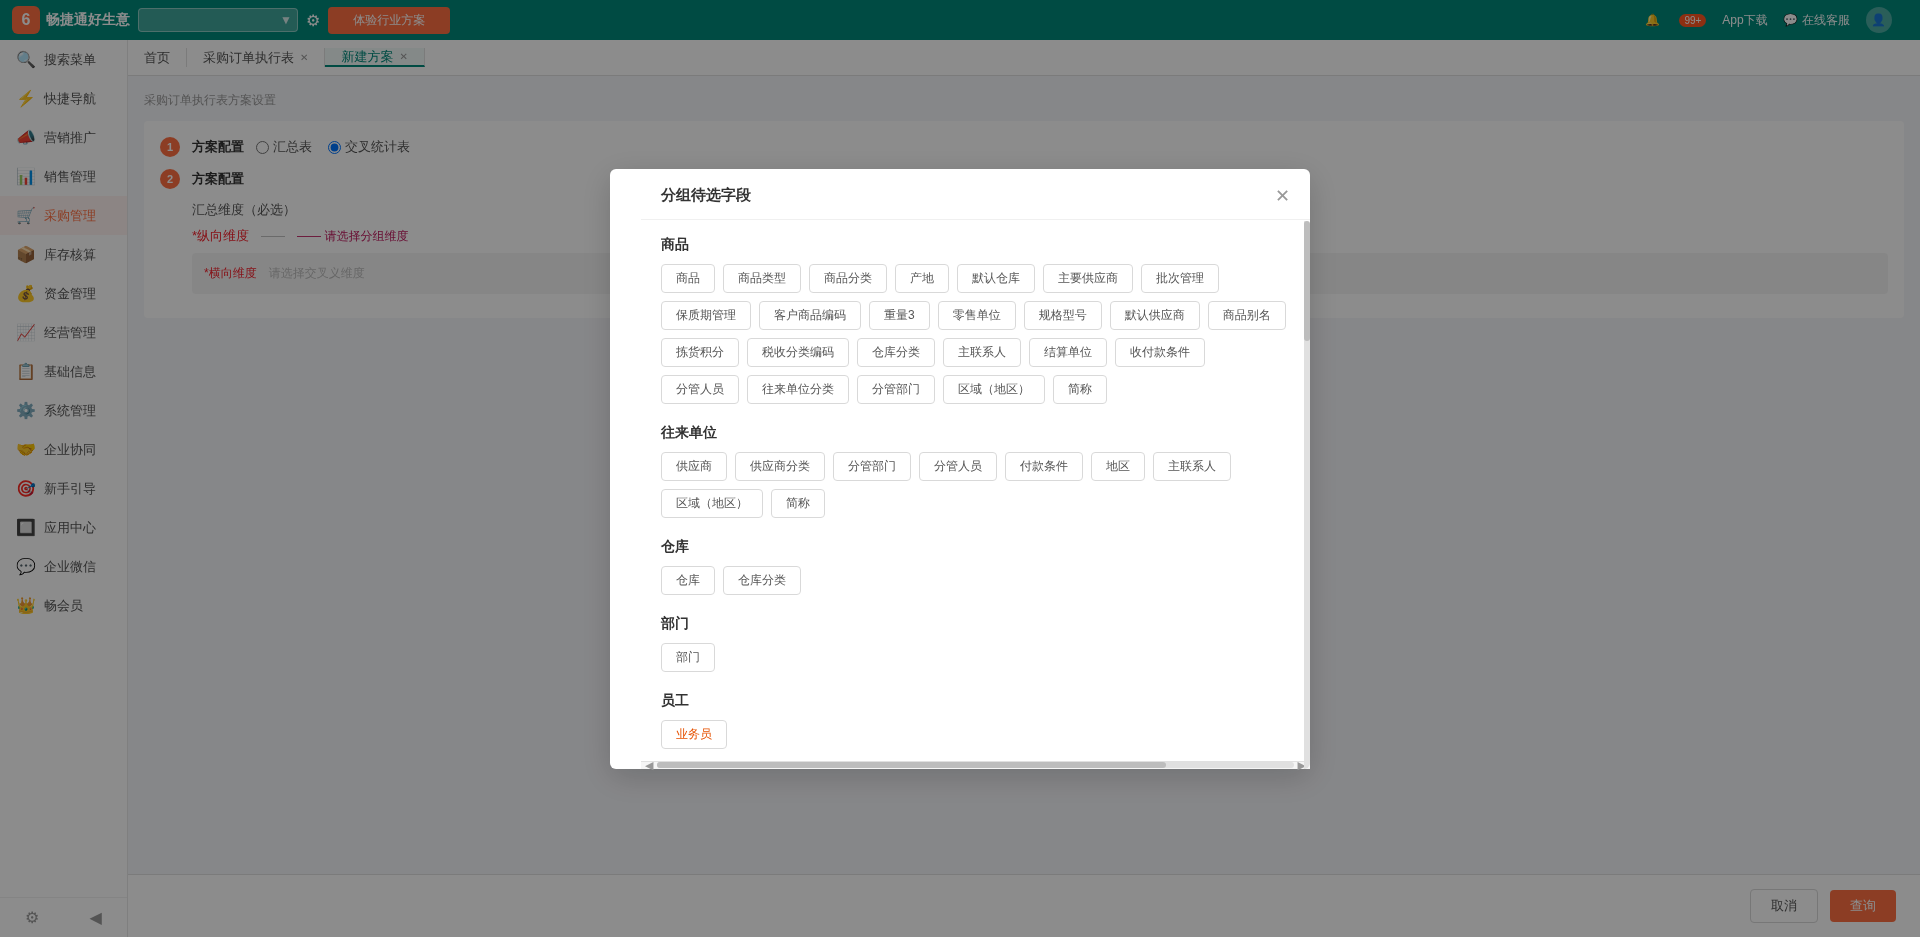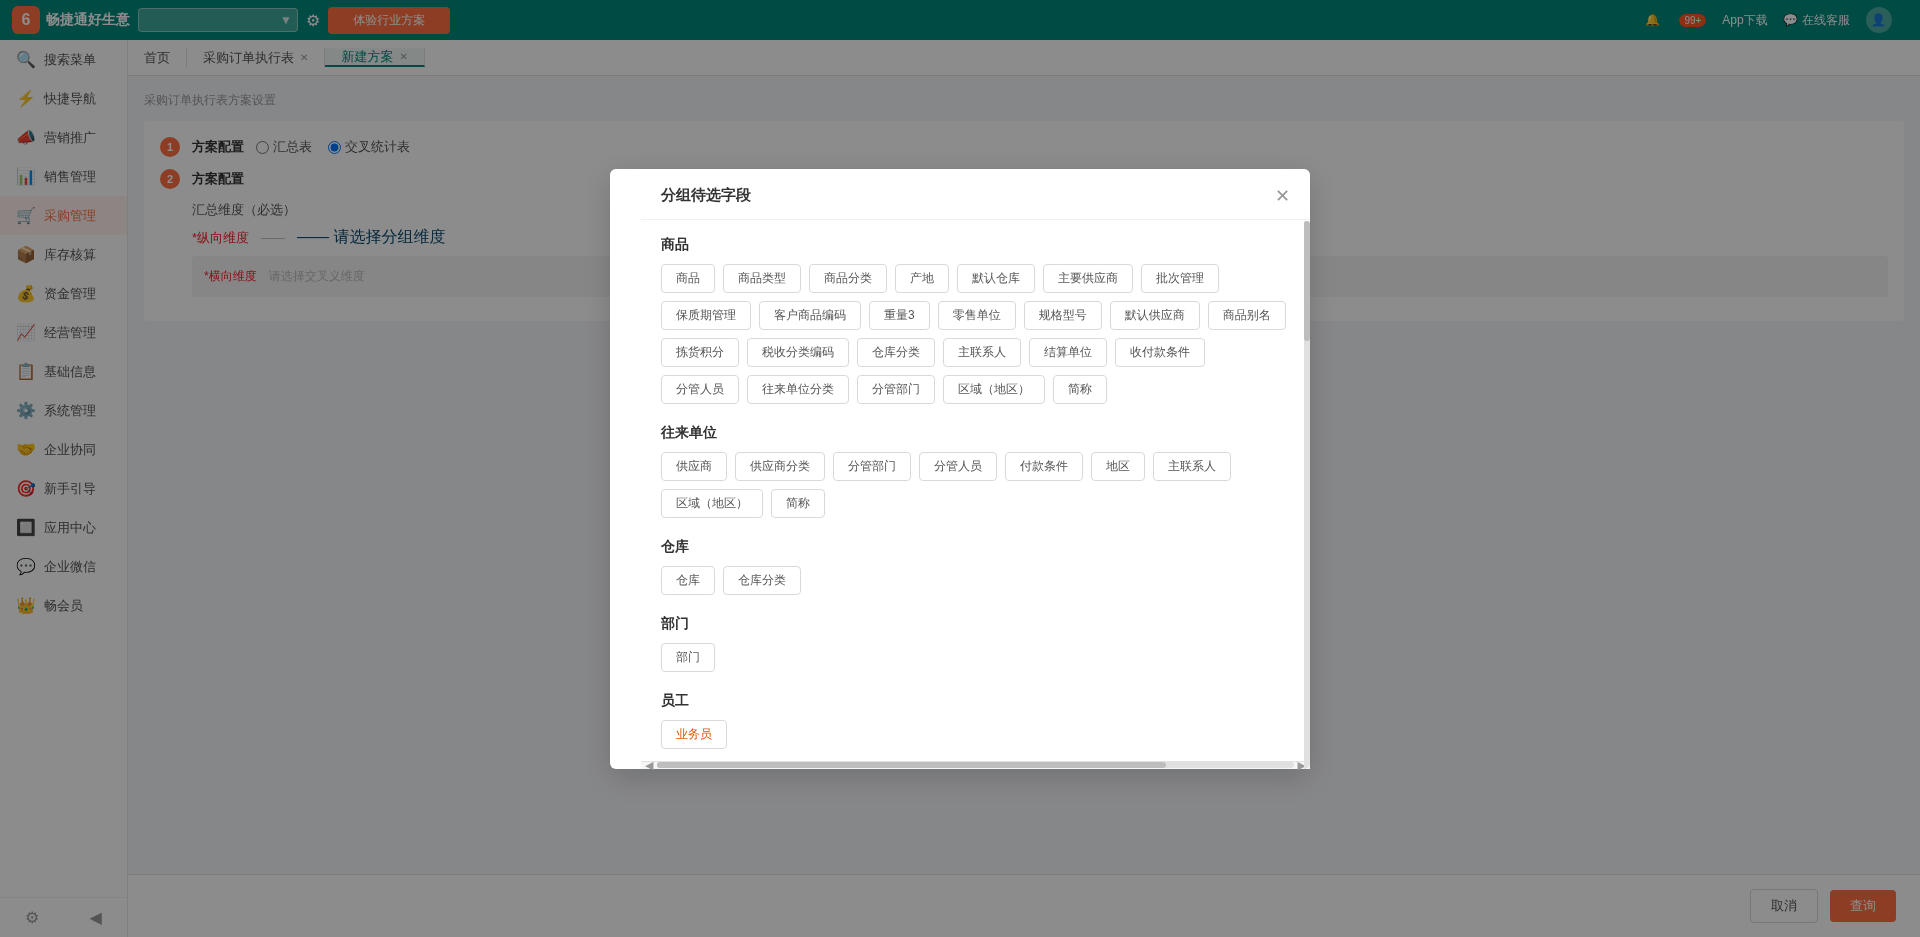--- a/index.html
+++ b/index.html
@@ -378,21 +378,21 @@
     </div>
     <div class="step-row">
       <div class="step-num">2</div>
       <span class="step-label">方案配置</span>
     </div>
     <div style="padding-left:32px;">
       <div style="font-size:13px;color:#555;margin-bottom:8px;">汇总维度（必选）</div>
       <div style="display:flex;align-items:center;gap:12px;margin-bottom:8px;">
         <span style="color:#f5222d;font-size:13px;">*纵向维度</span>
         <span style="color:#bbb;font-size:12px;">——</span>
-        <span style="color:#0c4a6e;font-size:16px;">——  请选择分组维度</span>
+        <span style="color:#be185d;font-size:12px;">——  请选择分组维度</span>
       </div>
       <div style="background:#f5f5f5;padding:12px;border-radius:4px;margin-bottom:8px;">
         <div style="display:flex;align-items:center;gap:12px;">
           <span style="color:#f5222d;font-size:12px;">*横向维度</span>
           <span style="color:#bbb;font-size:12px;">请选择交叉义维度</span>
         </div>
       </div>
     </div>
   </div>
 </div>

